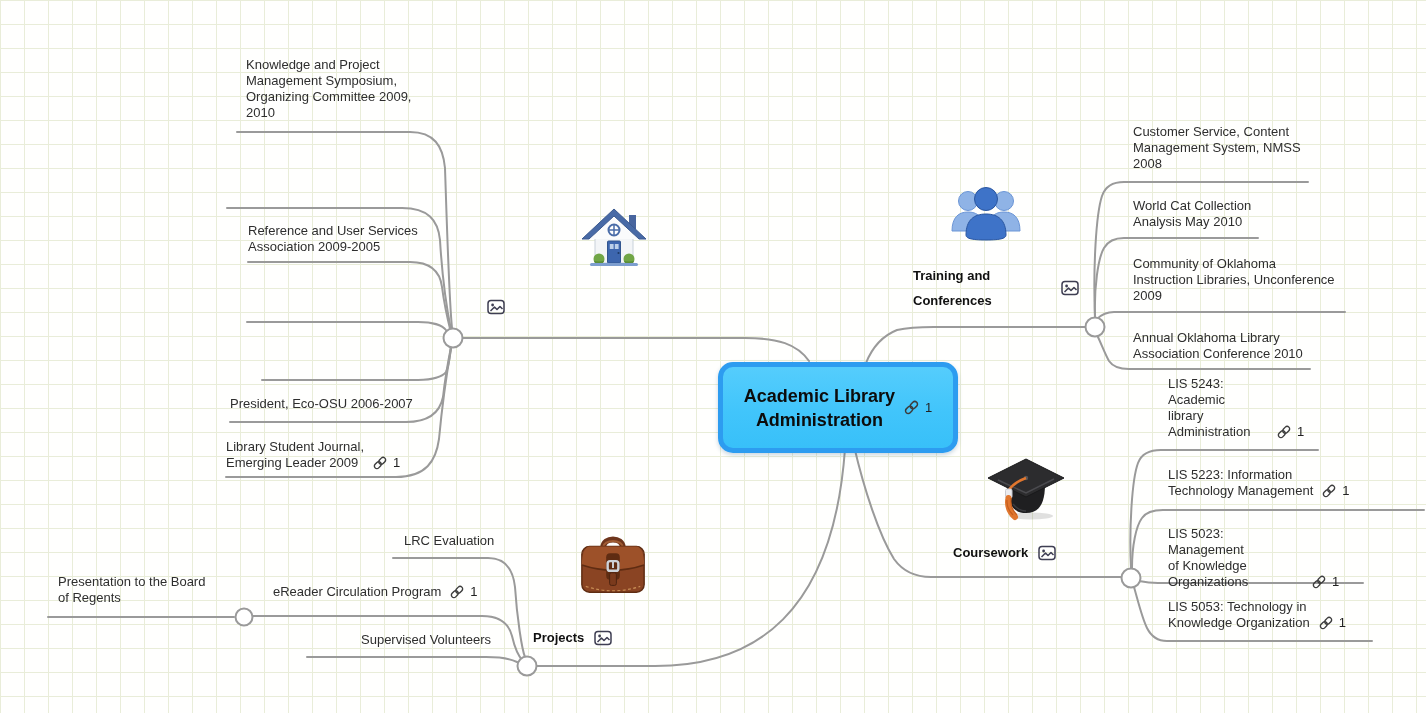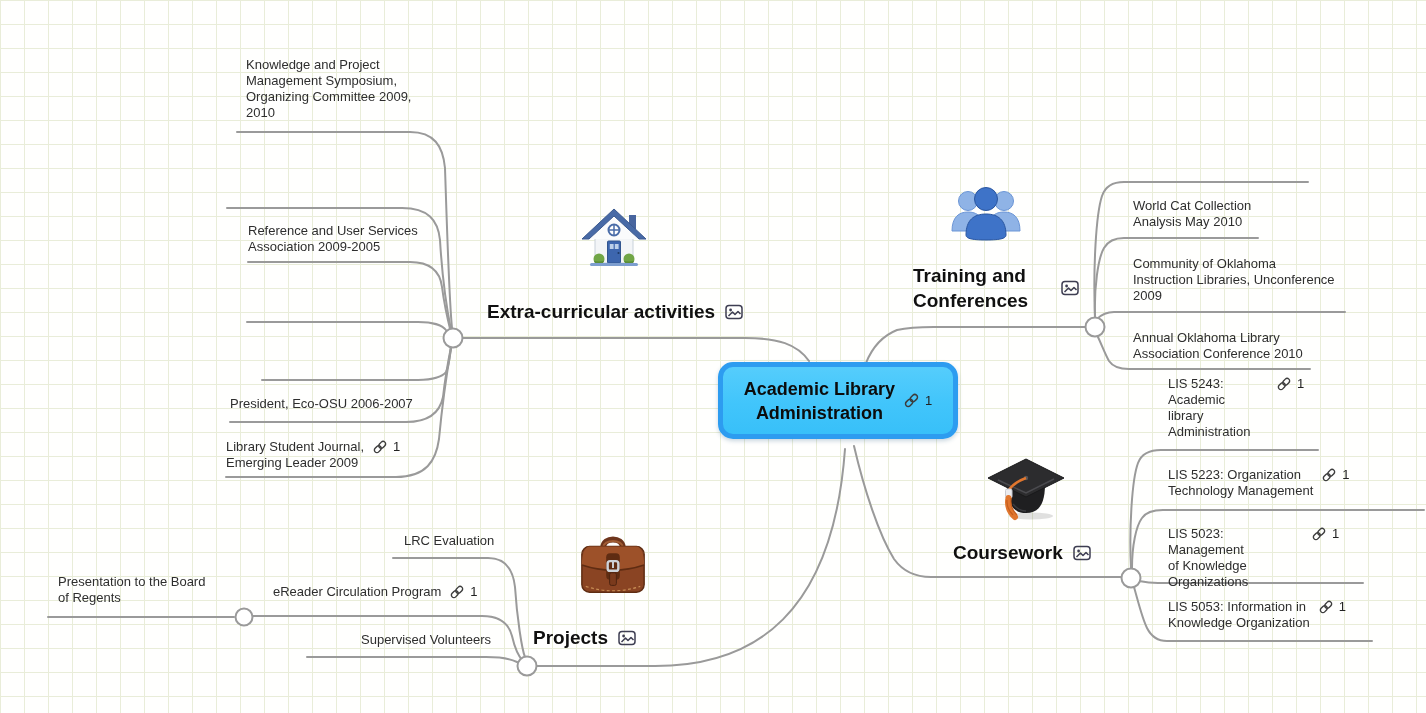--- a/index.html
+++ b/index.html
@@ -10,38 +10,38 @@
     background-image:
       linear-gradient(to right, #e9edd9 1px, transparent 1px),
       linear-gradient(to bottom, #e9edd9 1px, transparent 1px);
     background-size:24px 24px;
   }
   #wires{position:absolute;left:0;top:0;z-index:1;}
   #wires path{fill:none;stroke:#9a9a9a;stroke-width:2;stroke-linecap:round;}
   #wires circle.dot{fill:#ffffff;stroke:#9a9a9a;stroke-width:2;}
 
   .leaf{
-    position:absolute;z-index:3;display:flex;align-items:flex-start;gap:8px;
+    position:absolute;z-index:3;display:flex;align-items:flex-end;gap:8px;
     font-size:13px;line-height:16px;color:#2e2e2e;
   }
   .leaf .txt{white-space:pre-line;}
   .linkbadge{display:inline-flex;align-items:center;gap:5px;color:#222;font-size:13px;}
   .linkbadge svg{display:block;}
 
   .branch-label{
     position:absolute;z-index:3;display:flex;align-items:center;gap:10px;
-    font-weight:bold;font-size:19px;line-height:25px;color:#101010;
+    font-weight:bold;font-size:13px;line-height:25px;color:#101010;
   }
   .branch-label .txt{white-space:pre-line;}
 
   .bicon{position:absolute;z-index:3;}
   .bicon svg{display:block;}
 
   .root-node{
-    position:absolute;z-index:4;left:718px;top:362px;width:240px;height:77px;
+    position:absolute;z-index:4;left:718px;top:362px;width:240px;height:91px;
     box-sizing:border-box;border:5px solid #2d9cf0;border-radius:15px;
     background:linear-gradient(180deg,#55cdfc 0%,#41c5fb 55%,#38c0f9 100%);
     display:flex;align-items:center;justify-content:center;gap:8px;
     padding:0 12px;box-shadow:0 2px 4px rgba(40,90,130,.25);
   }
   .root-node .root-label{
     white-space:pre-line;text-align:center;font-weight:bold;
     font-size:18px;line-height:24px;color:#0c0c0c;
   }
 </style>
@@ -117,21 +117,20 @@
       <rect x="36.8" y="41" width="3.8" height="5" fill="#bcd0ea"></rect>
       <circle cx="40.5" cy="50" r="1.1" fill="#1e3a66"></circle>
       <circle cx="21" cy="56" r="5.5" fill="#71a646"></circle>
       <circle cx="51" cy="56" r="5.5" fill="#71a646"></circle>
       <path d="M21,61.5 a5.5,5.5 0 0 0 5.2,-3.7 a9,4 0 0 1 -10.4,0 a5.5,5.5 0 0 0 5.2,3.7 Z" fill="#5c8f38"></path>
       <path d="M51,61.5 a5.5,5.5 0 0 0 5.2,-3.7 a9,4 0 0 1 -10.4,0 a5.5,5.5 0 0 0 5.2,3.7 Z" fill="#5c8f38"></path>
       <rect x="12" y="60" width="48" height="3" rx="1.5" fill="#7d9ecf"></rect>
     </svg>
   </div>
   <div class="branch-label" style="left:487px;top:299px">
-    <span class="txt">Extra-curricular activities</span>
     <svg width="18" height="16" viewBox="0 0 18 16">
         <rect x="1" y="1.5" width="16" height="13" rx="3" fill="none" stroke="#3e3e52" stroke-width="1.5"></rect>
         <circle cx="5.6" cy="6" r="1.4" fill="#3e3e52"></circle>
         <path d="M3.5,12 L7.5,8 L10,10.5 L13,7.5 L15.5,10" fill="none" stroke="#3e3e52" stroke-width="1.5" stroke-linejoin="round"></path>
       </svg>
   </div>
 
   <div class="leaf" style="left:246px;top:57px">
       <span class="txt">Knowledge and Project
 Management Symposium,
@@ -172,20 +171,25 @@
   <div class="branch-label" style="left:913px;top:263px">
     <span class="txt" style="width:138px">Training and
 Conferences</span>
     <svg width="18" height="16" viewBox="0 0 18 16">
         <rect x="1" y="1.5" width="16" height="13" rx="3" fill="none" stroke="#3e3e52" stroke-width="1.5"></rect>
         <circle cx="5.6" cy="6" r="1.4" fill="#3e3e52"></circle>
         <path d="M3.5,12 L7.5,8 L10,10.5 L13,7.5 L15.5,10" fill="none" stroke="#3e3e52" stroke-width="1.5" stroke-linejoin="round"></path>
       </svg>
   </div>
 
+  <div class="leaf" style="left:1133px;top:124px">
+      <span class="txt">Customer Service, Content
+Management System, NMSS
+2008</span>
+    </div>
   <div class="leaf" style="left:1133px;top:198px">
       <span class="txt">World Cat Collection
 Analysis May 2010</span>
     </div>
   <div class="leaf" style="left:1133px;top:256px">
       <span class="txt">Community of Oklahoma
 Instruction Libraries, Unconference
 2009</span>
     </div>
   <div class="leaf" style="left:1133px;top:330px">
@@ -225,21 +229,21 @@
         <svg width="16" height="16" viewBox="0 0 22 22">
           <g transform="rotate(-45 11 11)" fill="none" stroke="#3c3c3c" stroke-width="1.9">
             <rect x="1.5" y="7.5" width="10.5" height="7" rx="3.5"></rect>
             <rect x="10" y="7.5" width="10.5" height="7" rx="3.5"></rect>
           </g>
         </svg>
         <span>1</span>
       </span>
   </div>
   <div class="leaf" style="left:1168px;top:467px">
-    <span class="txt">LIS 5223: Organization
+    <span class="txt">LIS 5223: Information
 Technology Management</span>
     <span class="linkbadge">
         <svg width="16" height="16" viewBox="0 0 22 22">
           <g transform="rotate(-45 11 11)" fill="none" stroke="#3c3c3c" stroke-width="1.9">
             <rect x="1.5" y="7.5" width="10.5" height="7" rx="3.5"></rect>
             <rect x="10" y="7.5" width="10.5" height="7" rx="3.5"></rect>
           </g>
         </svg>
         <span>1</span>
       </span>
@@ -252,21 +256,21 @@
         <svg width="16" height="16" viewBox="0 0 22 22">
           <g transform="rotate(-45 11 11)" fill="none" stroke="#3c3c3c" stroke-width="1.9">
             <rect x="1.5" y="7.5" width="10.5" height="7" rx="3.5"></rect>
             <rect x="10" y="7.5" width="10.5" height="7" rx="3.5"></rect>
           </g>
         </svg>
         <span>1</span>
       </span>
   </div>
   <div class="leaf" style="left:1168px;top:599px">
-    <span class="txt">LIS 5053: Information in
+    <span class="txt">LIS 5053: Technology in
 Knowledge Organization</span>
     <span class="linkbadge">
         <svg width="16" height="16" viewBox="0 0 22 22">
           <g transform="rotate(-45 11 11)" fill="none" stroke="#3c3c3c" stroke-width="1.9">
             <rect x="1.5" y="7.5" width="10.5" height="7" rx="3.5"></rect>
             <rect x="10" y="7.5" width="10.5" height="7" rx="3.5"></rect>
           </g>
         </svg>
         <span>1</span>
       </span>

